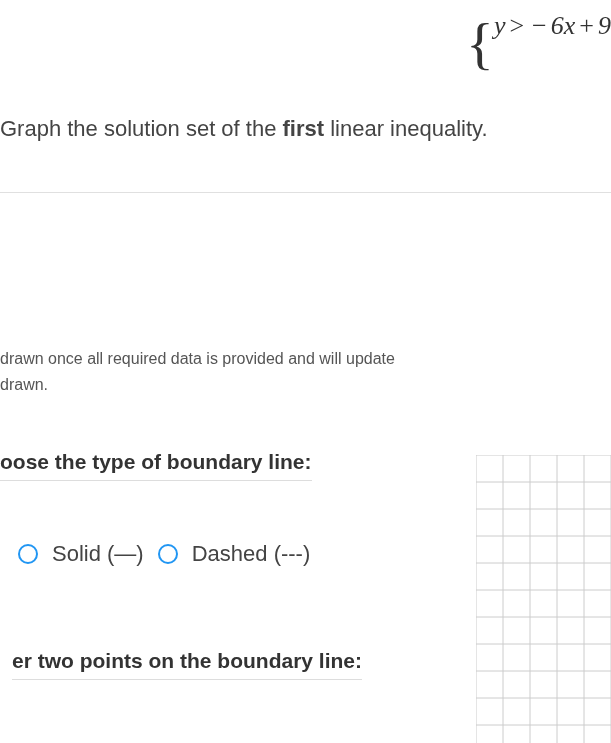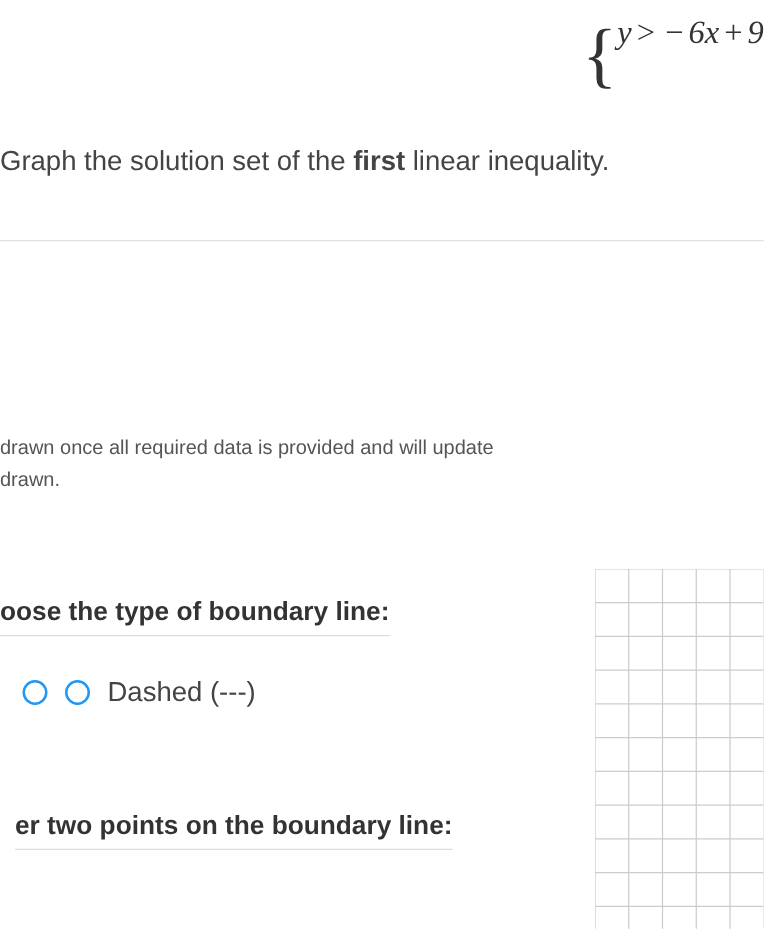--- a/index.html
+++ b/index.html
@@ -73,21 +73,21 @@
     .section-title {
       font-size: 21px;
       font-weight: 700;
       color: #333;
       border-bottom: 1px solid #ddd;
       padding-bottom: 6px;
       display: inline-block;
     }
     .section1 {
       position: absolute;
-      top: 478px;
+      top: 450px;
       left: 0px;
     }
     .radio-row {
       position: absolute;
       top: 540px;
       left: 18px;
       display: flex;
       align-items: center;
       gap: 14px;
       font-size: 22px;
@@ -156,20 +156,21 @@
   <div>drawn once all required data is provided and will update</div>
   <div>drawn.</div>
 </div>
 
 <div class="section1">
   <div class="section-title">oose the type of boundary line:</div>
 </div>
 
 <div class="radio-row">
   <span class="radio"></span>
+  <span class="radio-label">Solid (—)</span>
   <span class="radio"></span>
   <span class="dashed-text">Dashed (---)</span>
 </div>
 
 <div class="section2">
   <div class="section-title">er two points on the boundary line:</div>
 </div>
 
 <div class="grid-area">
   <svg class="grid" width="135" height="290">

